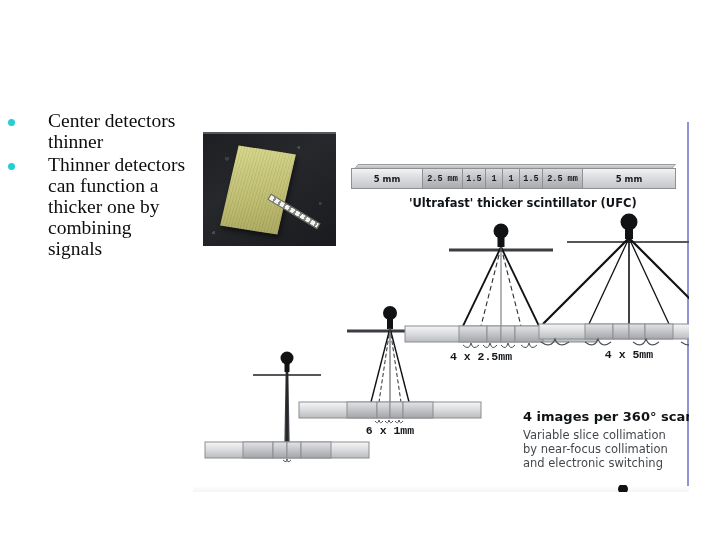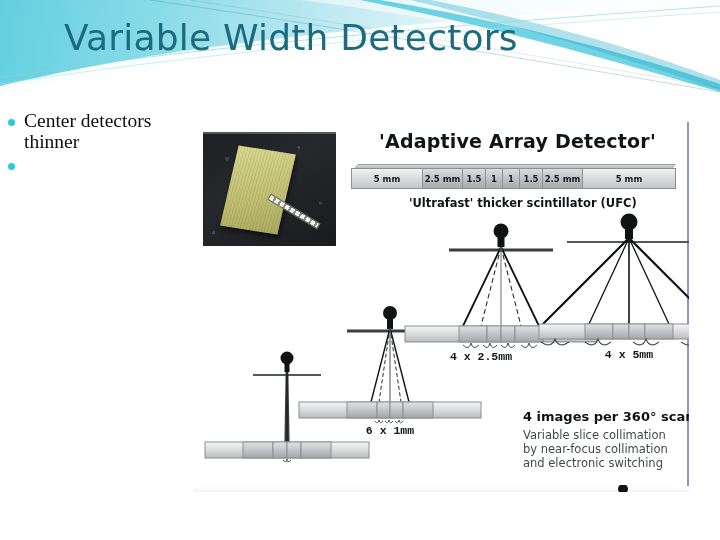--- a/index.html
+++ b/index.html
@@ -47,20 +47,21 @@
   #bullets {
     position: absolute;
     left: 8px;
     top: 110px;
     width: 182px;
   }
   .bullet-row {
     display: flex;
     align-items: flex-start;
     margin-bottom: 2px;
+    gap: 24px;
   }
   .bullet-dot {
     flex: 0 0 auto;
     width: 7px; height: 7px;
     border-radius: 50%;
     background: #21cfd4;
     margin-top: 9px;
     margin-right: 9px;
   }
   .bullet-text {
@@ -182,20 +183,21 @@
     justify-content: center;
     font-family: "DejaVu Sans", sans-serif;
     font-weight: bold;
     font-size: 8.5px;
     color: #17191c;
     background: linear-gradient(#f2f3f4 0%, #dcdddf 45%, #c6c7ca 100%);
   }
   #strip .cell:first-child { border-left: 1px solid #8e9092; }
   #strip .cell.mid {
     background: linear-gradient(#dcdde0 0%, #c2c4c7 45%, #a9abae 100%);
+    font-family: Liberation Mono, monospace;
   }
 
   
   .fan { position: absolute; }
   .fan svg { display: block; }
   .fan-label {
     position: absolute;
     width: 100%;
     text-align: center;
     font-family: Liberation Mono, monospace;
@@ -224,56 +226,42 @@
     font-size: 11.5px;
     line-height: 1.22;
     color: #44484c;
   }
 </style>
 </head>
 <body>
 
 <div id="slide">
 
-  <div id="header">
-    <svg class="wave-svg" viewBox="0 0 720 92" preserveAspectRatio="none">
-      <path d="M0,86 C150,50 330,26 720,2 L720,92 L0,92 Z" fill="#ffffff" opacity="0.96"></path>
-      <path d="M0,92 C170,62 360,36 720,10 L720,92 Z" fill="#ffffff"></path>
-      <path d="M300,0 C430,16 560,42 720,78 L720,92 L720,0 Z" fill="#ffffff" opacity="0.55"></path>
-      <path d="M380,0 C500,20 610,48 720,84 L720,92 C600,56 480,24 360,0 Z" fill="#3fc4da" opacity="0.75"></path>
-      <path d="M430,0 C545,22 640,50 720,80 L720,90 C625,58 520,26 410,0 Z" fill="#1fa8c6" opacity="0.35"></path>
-      <path d="M0,78 C160,52 380,30 720,6" stroke="#7fd6e4" stroke-width="0.8" fill="none" opacity="0.8"></path>
-      <path d="M0,84 C170,58 390,34 720,12" stroke="#a9e3ee" stroke-width="0.7" fill="none" opacity="0.8"></path>
-      <path d="M150,0 C330,26 520,58 720,92" stroke="#2e7f92" stroke-width="0.6" fill="none" opacity="0.45"></path>
-      <path d="M190,0 C360,26 540,56 720,88" stroke="#2e7f92" stroke-width="0.5" fill="none" opacity="0.30"></path>
-    </svg>
-    <div id="title">Variable Width Detectors</div>
-  </div>
 
   <div id="bullets">
     <div class="bullet-row">
       <span class="bullet-dot"></span>
       <span class="bullet-text">Center detectors thinner</span>
     </div>
     <div class="bullet-row">
       <span class="bullet-dot"></span>
+      <span class="bullet-text">Thinner detectors can function a thicker one by combining signals</span>
     </div>
   </div>
 
   <div id="figure">
 
     <div class="rightrule"></div>
     <div class="bottomfade"></div>
 
     <div id="photo">
       <div class="plate"></div>
       <div class="ruler"></div>
     </div>
 
-    <div class="fig-h" id="fig-title">'Adaptive Array Detector'</div>
 
     <div id="strip">
       <div class="lid"></div>
       <div class="cells">
         <div class="cell" style="width:72px">5 mm</div>
         <div class="cell mid" style="width:40px">2.5 mm</div>
         <div class="cell mid" style="width:23px">1.5</div>
         <div class="cell mid" style="width:17px">1</div>
         <div class="cell mid" style="width:17px">1</div>
         <div class="cell mid" style="width:23px">1.5</div>

